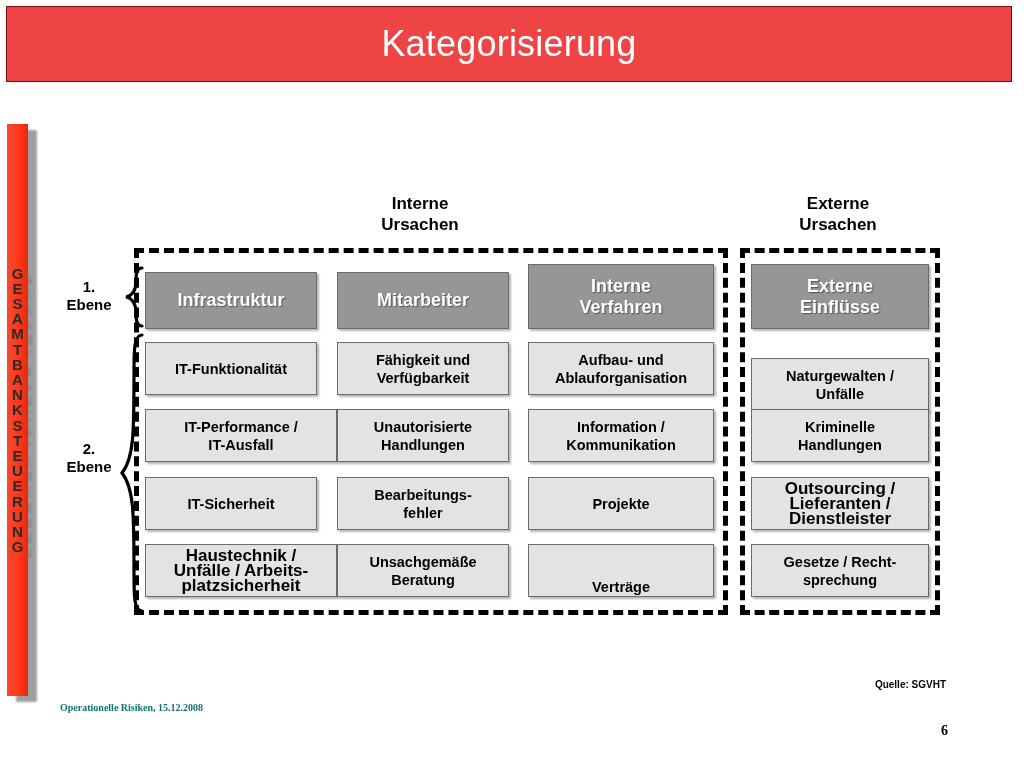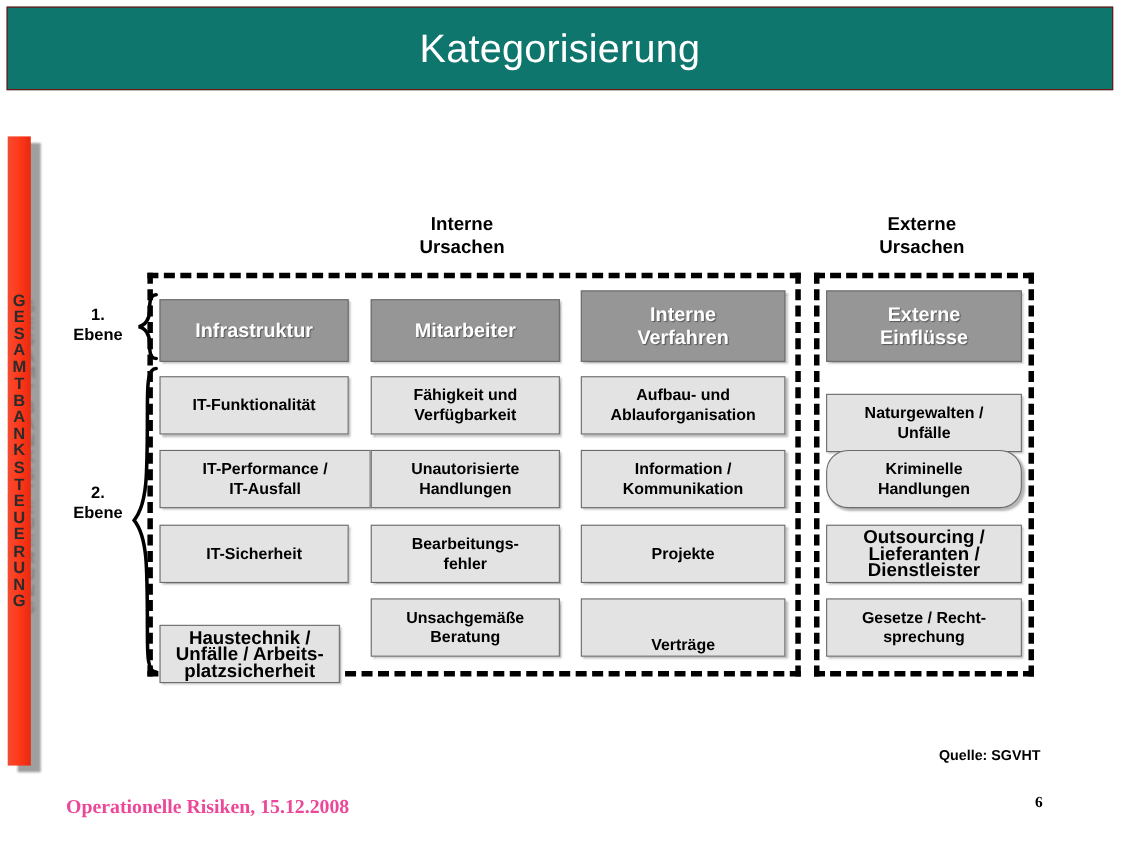--- a/index.html
+++ b/index.html
@@ -15,21 +15,21 @@
     overflow: hidden;
   }
 
   
   #title-bar {
     position: absolute;
     left: 6px;
     top: 6px;
     width: 1006px;
     height: 76px;
-    background: #0f766e;
+    background: #ef4444;
     border: 1px solid #7a0d0d;
     box-sizing: border-box;
     display: flex;
     align-items: center;
     justify-content: center;
   }
   #title-bar .title-text {
     color: #ffffff;
     font-size: 36px;
     font-weight: 400;
@@ -147,32 +147,32 @@
   #level1-label { left: 56px; top: 278px; width: 66px; }
   #level2-label { left: 56px; top: 440px; width: 66px; }
 
   .brace { position: absolute; }
 
   
   #source-note {
     position: absolute;
     right: 78px;
     top: 679px;
-    font-size: 13px;
+    font-size: 10px;
     font-weight: bold;
     color: #000;
   }
   #footer-text {
     position: absolute;
     left: 60px;
-    top: 723px;
+    top: 702px;
     font-family: "Liberation Serif", serif;
-    font-size: 18px;
-    font-weight: bold;
-    color: #ec4899;
+    font-size: 10px;
+    font-weight: bold;
+    color: #0f766e;
   }
   #page-number {
     position: absolute;
     left: 941px;
     top: 723px;
     font-family: "Liberation Serif", serif;
     font-size: 14px;
     font-weight: bold;
     color: #000;
   }
@@ -271,21 +271,21 @@
   </div>
   <div class="cell sub" style="left:145px; top:409px; width:192px; height:53px;">
     <div class="txt">
       <div>IT-Performance /</div>
       <div>IT-Ausfall</div>
     </div>
   </div>
   <div class="cell sub" style="left:145px; top:477px; width:172px; height:53px;">
     <span class="txt">IT-Sicherheit</span>
   </div>
-  <div class="cell sub small" style="left:145px; top:544px; width:164px; height:53px;margin-top:24px;">
+  <div class="cell sub small" style="left:145px; top:544px; width:192px; height:53px;">
     <div class="txt">
       <div>Haustechnik /</div>
       <div>Unfälle / Arbeits-</div>
       <div>platzsicherheit</div>
     </div>
   </div>
 
   <div class="cell head" style="left:337px; top:272px; width:172px; height:57px;">
     <span class="txt">Mitarbeiter</span>
   </div>
@@ -344,21 +344,21 @@
       <div>Externe</div>
       <div>Einflüsse</div>
     </div>
   </div>
   <div class="cell sub" style="left:751px; top:342px; width:178px; height:53px;margin-top:16px;">
     <div class="txt">
       <div>Naturgewalten /</div>
       <div>Unfälle</div>
     </div>
   </div>
-  <div class="cell sub" style="left:751px; top:409px; width:178px; height:53px;border-radius:20px;">
+  <div class="cell sub" style="left:751px; top:409px; width:178px; height:53px;">
     <div class="txt">
       <div>Kriminelle</div>
       <div>Handlungen</div>
     </div>
   </div>
   <div class="cell sub small" style="left:751px; top:477px; width:178px; height:53px;">
     <div class="txt">
       <div>Outsourcing /</div>
       <div>Lieferanten /</div>
       <div>Dienstleister</div>

